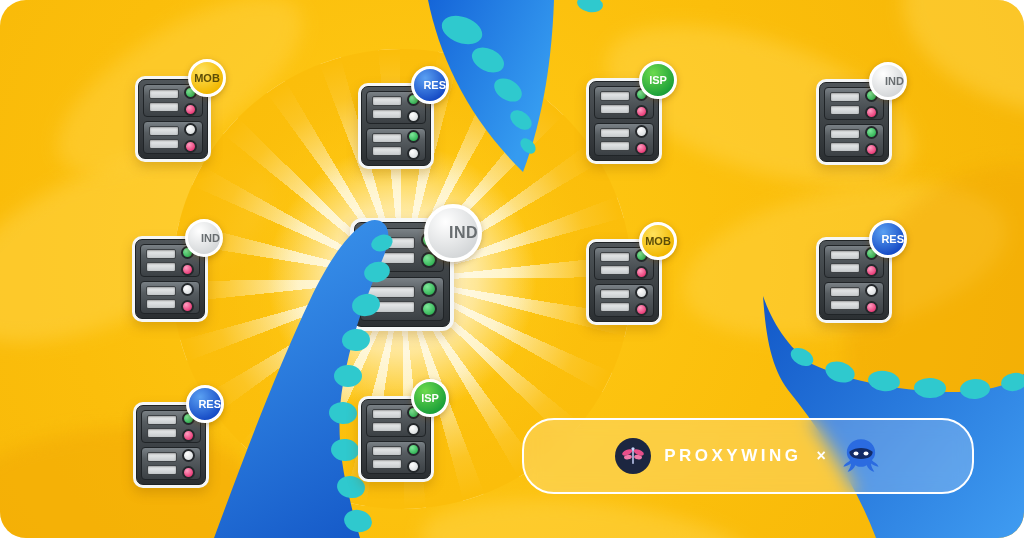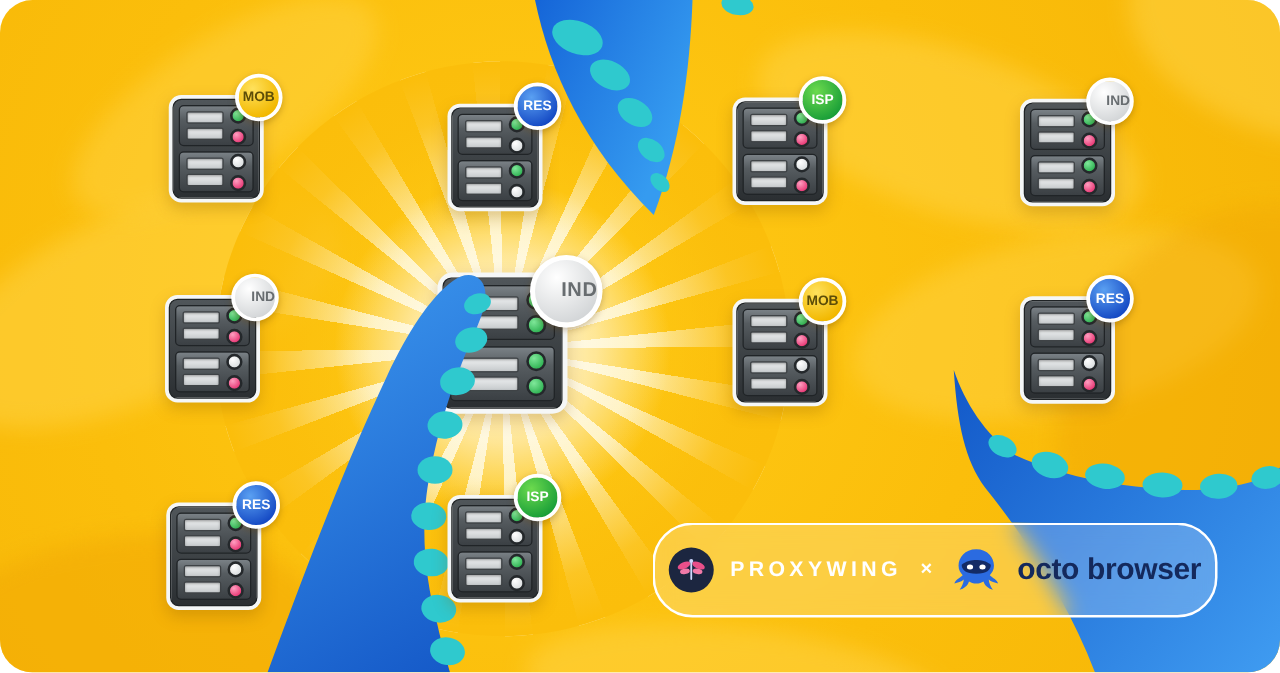--- a/index.html
+++ b/index.html
@@ -36,21 +36,21 @@
   .leds{display:flex;flex-direction:column;gap:4px;}
   .led{width:9px;height:9px;border-radius:50%;border:2px solid #24282b;box-sizing:content-box;}
   .led.green{background:radial-gradient(circle at 35% 30%,#7fe89a,#18a23e);}
   .led.pink {background:radial-gradient(circle at 35% 30%,#ff9ec0,#e0195e);}
   .led.white{background:radial-gradient(circle at 35% 30%,#ffffff,#cfd4d6);}
 
   .badge{position:absolute;top:-17px;right:-15px;width:32px;height:32px;border-radius:50%;
          border:3px solid #fff;display:flex;align-items:center;justify-content:center;
          font-size:11px;font-weight:bold;box-shadow:0 2px 6px rgba(110,70,0,.35);}
   .badge.mob{background:radial-gradient(circle at 35% 28%,#ffe15c,#f2b800 75%);color:#5c4d08;}
-  .badge.res{background:radial-gradient(circle at 35% 28%,#5aa0f2,#1246c2 80%);color:#fff;}
+  .badge.res{background:radial-gradient(circle at 35% 28%,#5aa0f2,#1246c2 80%);color:#fff;justify-content:flex-end;}
   .badge.isp{background:radial-gradient(circle at 35% 28%,#6cda4e,#169c37 80%);color:#fff;}
   .badge.ind{background:radial-gradient(circle at 35% 28%,#ffffff,#cfd2d4 85%);color:#686d70;justify-content:flex-end;}
 
   
   .server.center{width:104px;}
   .server.center .chassis{padding:4px;border-radius:12px;}
   .server.center .frame{padding:5px;gap:5px;}
   .server.center .unit{height:44px;padding:6px;gap:6px;}
   .server.center .slot{height:10px;}
   .server.center .led{width:12px;height:12px;}
@@ -455,17 +455,16 @@
     <span class="pw-word">PROXYWING</span>
     <span class="sep">×</span>
     <span class="octo-logo">
       <svg width="40" height="38" viewBox="0 0 48 44">
         <path fill="#2b6be0" d="M24 2 C13 2 7 10 7 18 C7 22 9 25 11 27 C8 30 4 31 3 35 C6 34 10 33 12 31 C12 34 10 38 8 41 C12 40 16 37 17 33 C19 34 21 35 24 35 C27 35 29 34 31 33 C32 37 36 40 40 41 C38 38 36 34 36 31 C38 33 42 34 45 35 C44 31 40 30 37 27 C39 25 41 22 41 18 C41 10 35 2 24 2 Z"></path>
         <path fill="#132b66" d="M10 17 C14 13.5 20 12.5 24 12.5 C28 12.5 34 13.5 38 17 C38 22 34 25.5 24 25.5 C14 25.5 10 22 10 17 Z"></path>
         <ellipse cx="18" cy="19" rx="3" ry="2.4" fill="#fff"></ellipse>
         <ellipse cx="30" cy="19" rx="3" ry="2.4" fill="#fff"></ellipse>
       </svg>
     </span>
-    <span class="octo-word">octo browser</span>
   </div>
 
  </div>
 </div>
 
 </body></html>

